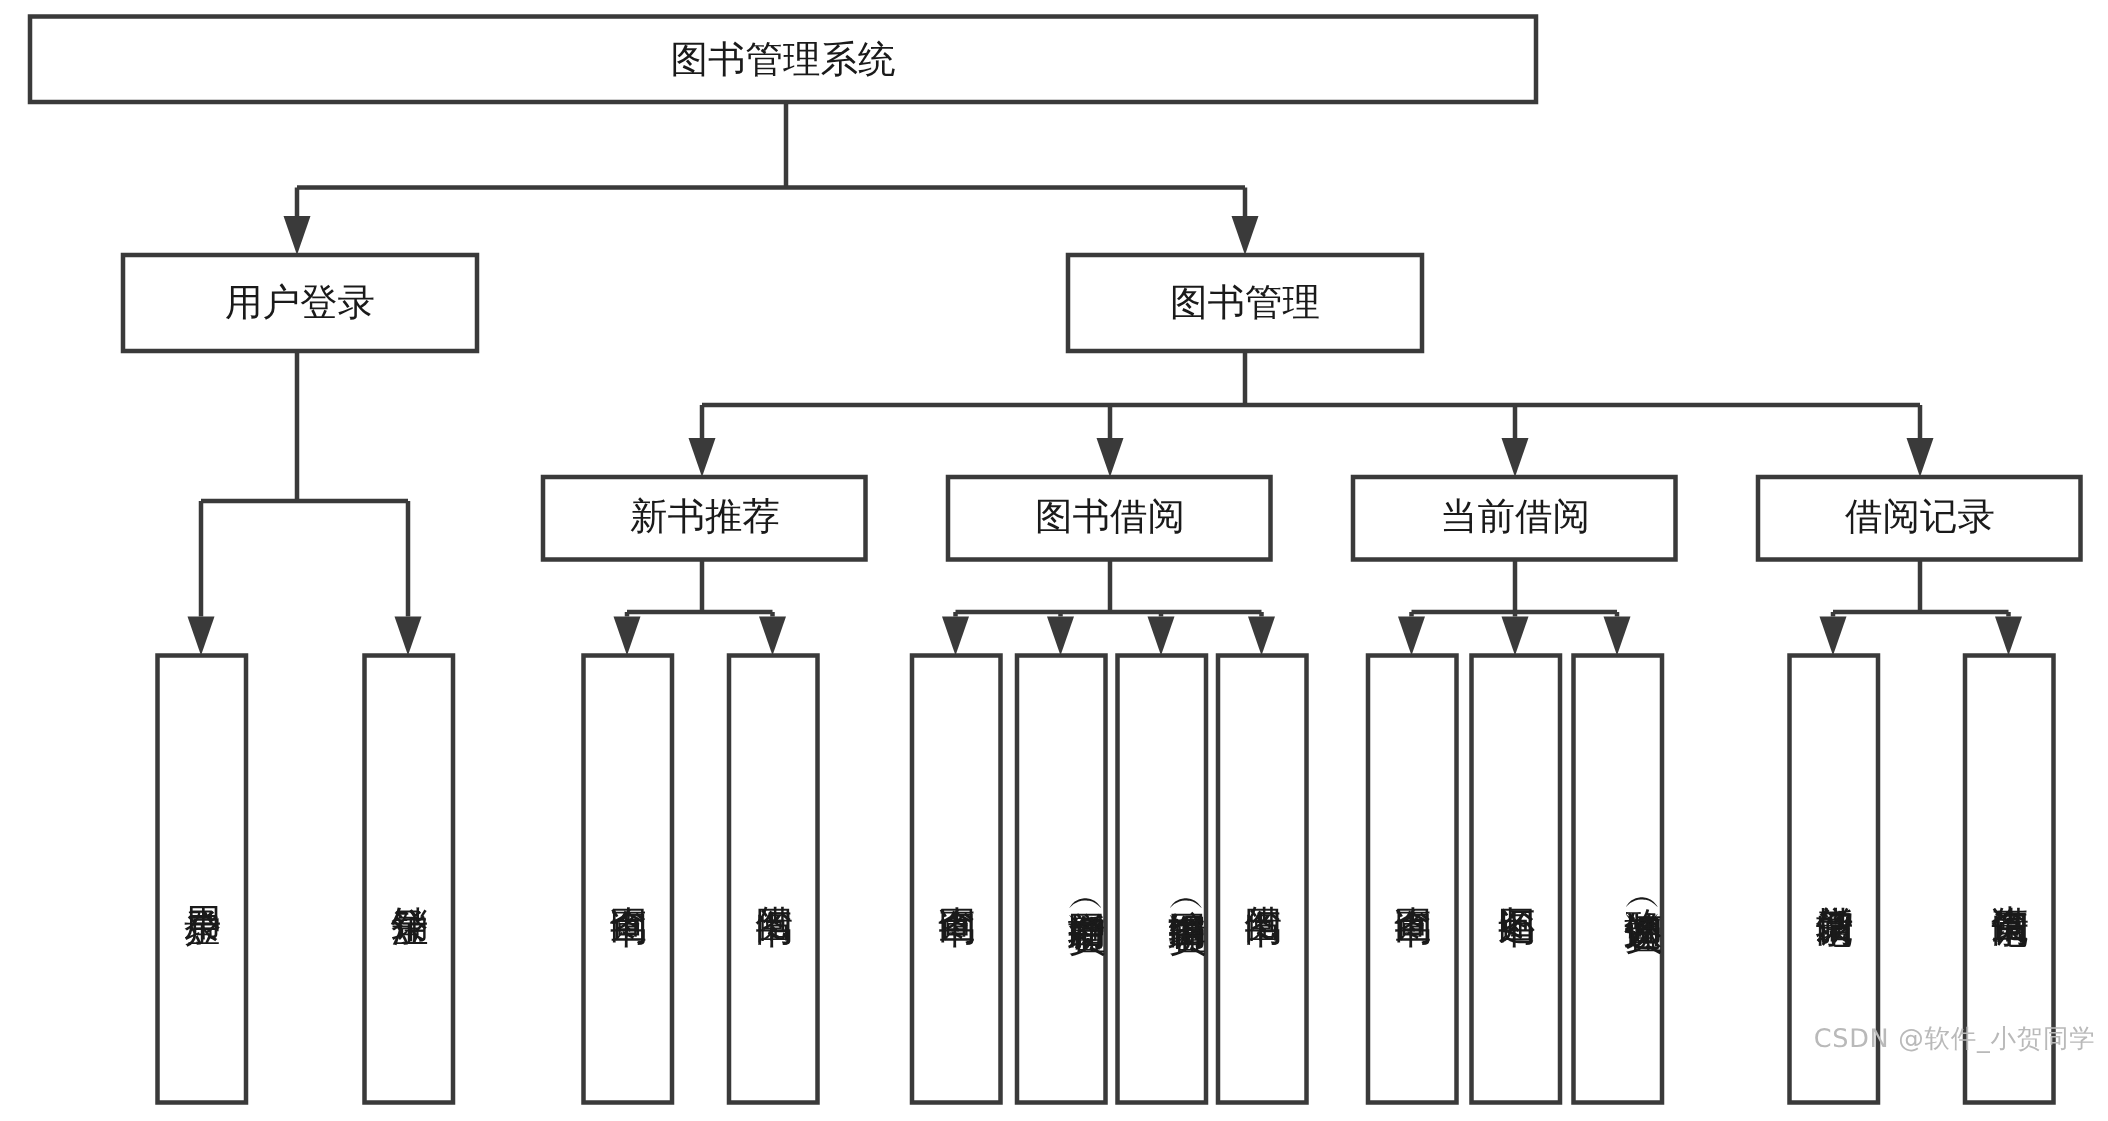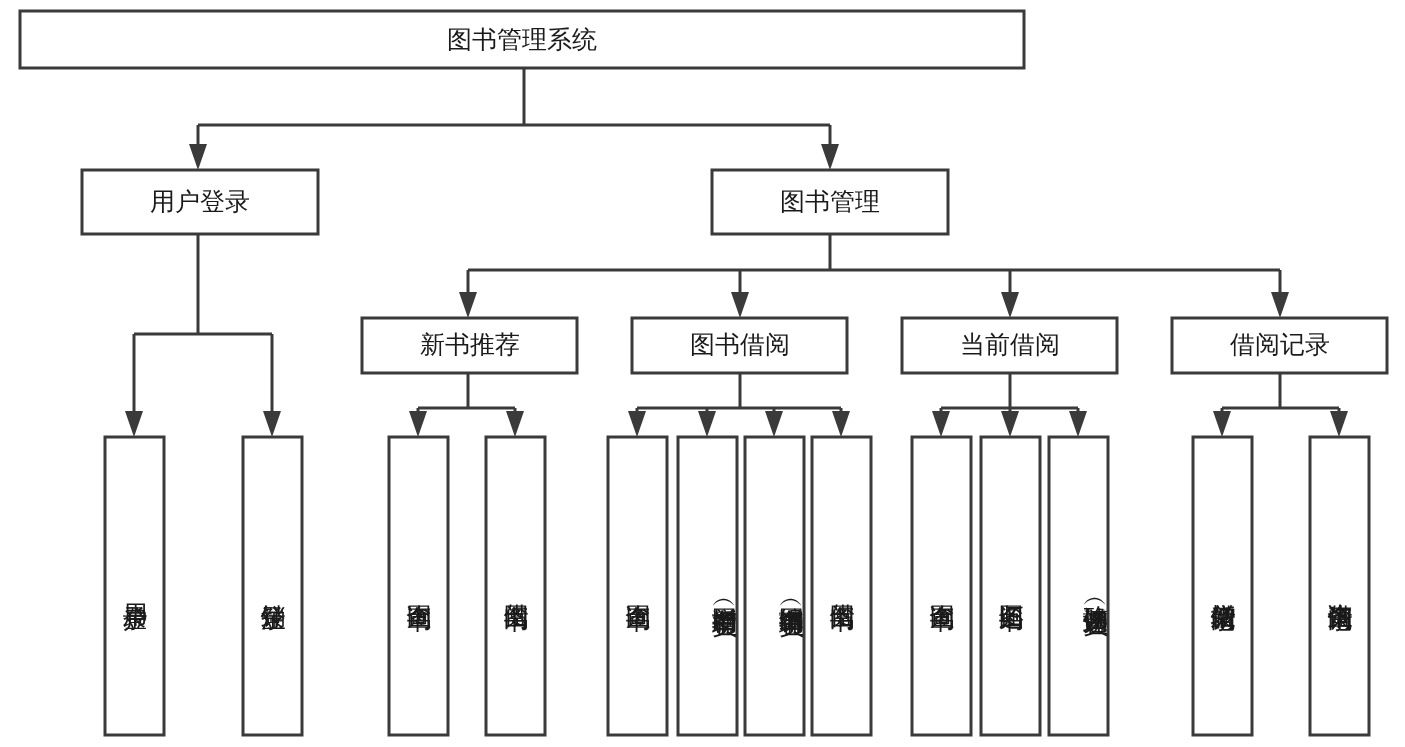--- a/index.html
+++ b/index.html
@@ -227,14 +227,15 @@
   <div class="node-label-v" style="left:745px; top:437px; width:59px; height:298px; align-items:flex-start; padding-top:10px; box-sizing:border-box;">编辑图书（管理员）</div>
   <div class="node-label-v" style="left:812px; top:437px; width:59px; height:298px;">借阅图书</div>
 
   <div class="node-label-v" style="left:912px; top:437px; width:59px; height:298px;">查询图书</div>
   <div class="node-label-v" style="left:981px; top:437px; width:59px; height:298px;">归还图书</div>
   <div class="node-label-v" style="left:1049px; top:437px; width:59px; height:298px; align-items:flex-start; padding-top:8px; box-sizing:border-box;">确认归还（管理员）</div>
 
   <div class="node-label-v" style="left:1193px; top:437px; width:59px; height:298px;">新增借阅记录</div>
   <div class="node-label-v" style="left:1310px; top:437px; width:59px; height:298px;">查询借阅记录</div>
 
+  <div class="watermark">CSDN @软件_小贺同学</div>
 
 </div>
 
 </body></html>

